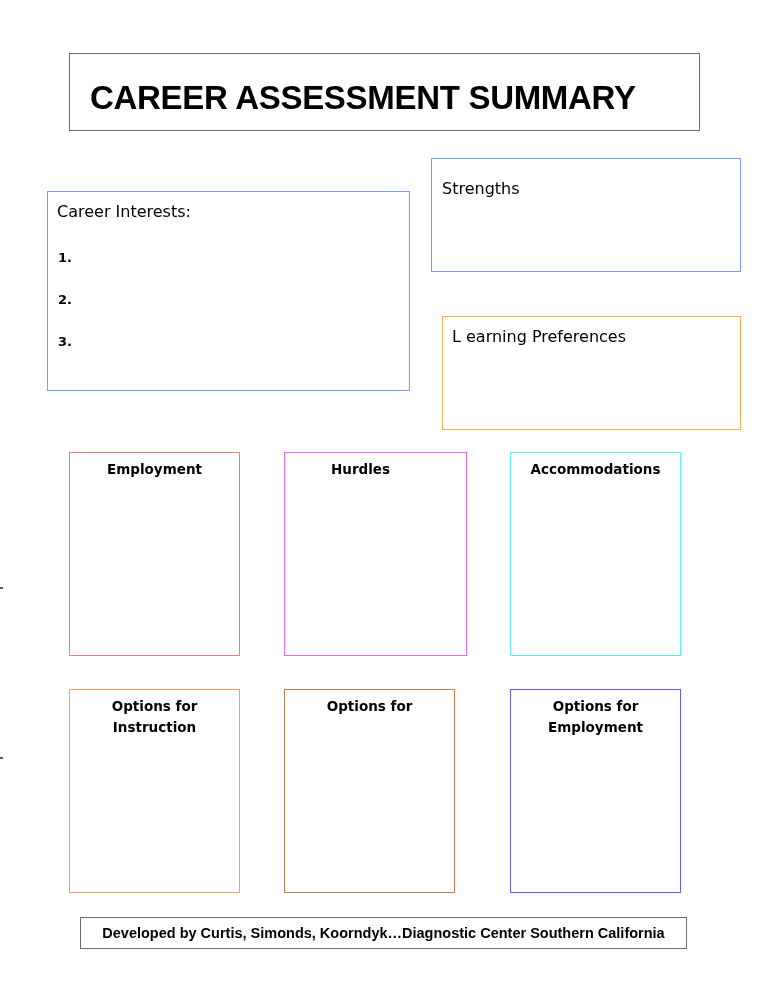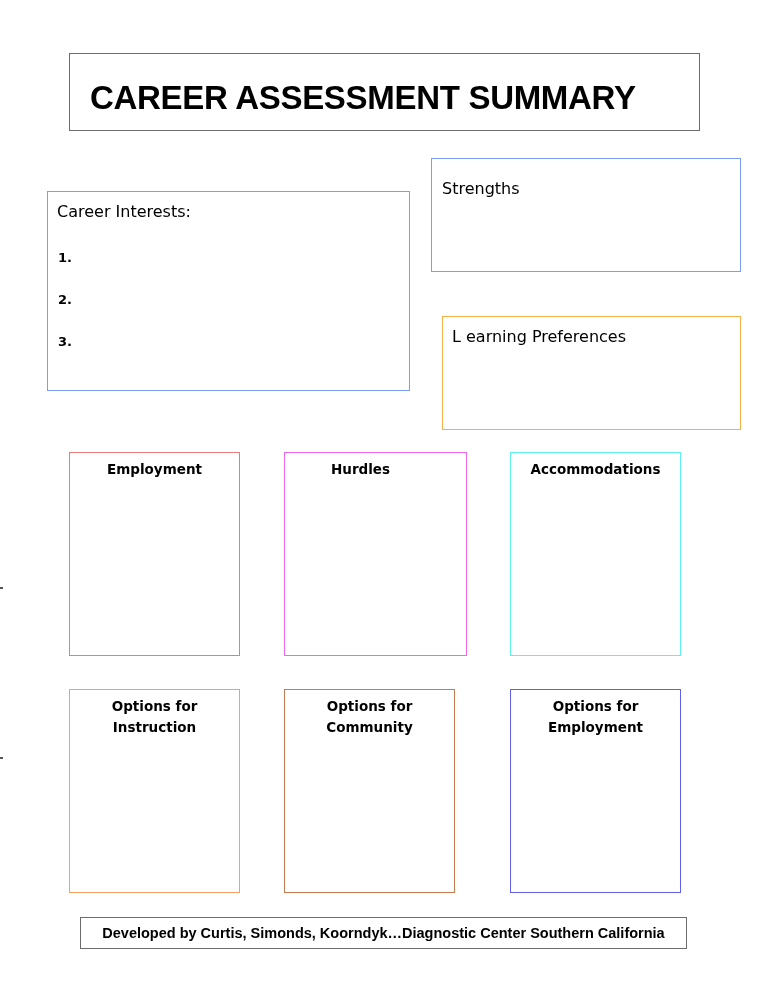--- a/index.html
+++ b/index.html
@@ -46,21 +46,20 @@
 <div class="box hand" style="left:510px; top:452px; width:171px; height:204px; border:1.5px solid #5ef0f0;">
   <div class="card-title" style="top:6px;">Accommodations</div>
 </div>
 
 <div class="box hand" style="left:69px; top:689px; width:171px; height:204px; border:1.5px solid #f5a060;">
   <div class="card-title" style="top:6px;">Options for</div>
   <div class="card-title" style="top:27px;">Instruction</div>
 </div>
 <div class="box hand" style="left:284px; top:689px; width:171px; height:204px; border:1.5px solid #c87a50;">
   <div class="card-title" style="top:6px;">Options for</div>
-  <div class="card-title" style="top:27px;">Community</div>
 </div>
 <div class="box hand" style="left:510px; top:689px; width:171px; height:204px; border:1.5px solid #6060f0;">
   <div class="card-title" style="top:6px;">Options for</div>
   <div class="card-title" style="top:27px;">Employment</div>
 </div>
 
 <div class="box footer-box">
   <div class="footer-text">Developed by Curtis, Simonds, Koorndyk…Diagnostic Center Southern California</div>
 </div>
 

